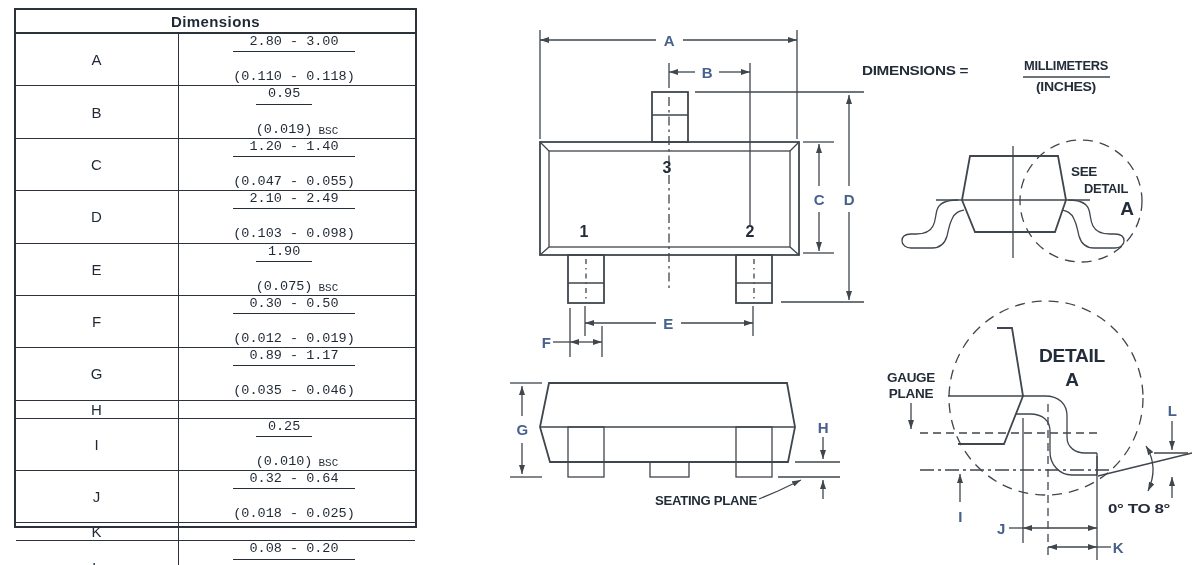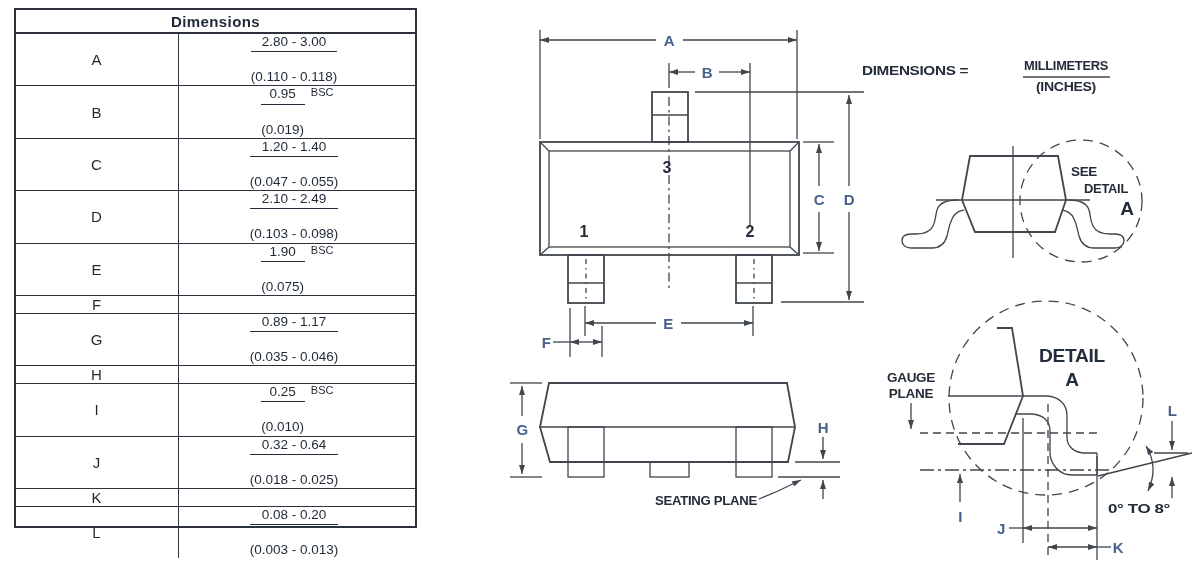--- a/index.html
+++ b/index.html
@@ -9,22 +9,22 @@
   
   #dim-table{position:absolute;left:14px;top:8px;width:403px;height:520px;
              border:2px solid #2b323b;display:flex;flex-direction:column;box-sizing:border-box;
              color:#1f2835;}
   .thead{flex:0 0 22px;border-bottom:2px solid #2b323b;display:flex;align-items:center;
          justify-content:center;font-weight:700;font-size:15px;letter-spacing:.4px;}
   .trow{flex:1 1 0;display:flex;border-bottom:1.5px solid #2b323b;}
   .trow:last-child{border-bottom:none;}
   .tc-dim{flex:0 0 162px;border-right:1.5px solid #2b323b;display:flex;align-items:center;
           justify-content:center;font-size:15px;letter-spacing:1px;}
-  .tc-val{flex:1;display:flex;align-items:flex-start;justify-content:center;gap:6px;
-          font-size:13.5px;line-height:1.2;}
+  .tc-val{flex:1;display:flex;align-items:flex-end;justify-content:center;gap:6px;
+          font-size:13.5px;line-height:1.2;font-family:Liberation Mono, monospace;}
   .frac{display:inline-block;text-align:center;}
   .mm{display:block;border-bottom:1.5px solid #242d3a;padding:0 9px 1px;}
   .inch{display:block;padding-top:17px;}
   .bsc{font-size:11px;}
 
   
   #drawing{position:absolute;left:0;top:0;}
   .ol{fill:none;stroke:#3f464d;stroke-width:1.8;stroke-linejoin:miter;}
   .tl{fill:none;stroke:#3f464d;stroke-width:1.3;}
   .cl{stroke-dasharray:9 4 2.5 4;}
@@ -91,20 +91,27 @@
       <div class="tc-val">
         <span class="frac">
             <span class="mm">1.90</span>
             <span class="inch">(0.075)</span>
           </span>
         <span class="bsc">BSC</span>
       </div>
     </div>
     <div class="trow">
       <div class="tc-dim">F</div>
+      <div class="tc-val">
+        <span class="frac">
+            <span class="mm">0.30 - 0.50</span>
+            <span class="inch">(0.012 - 0.019)</span>
+          </span>
+        <span class="bsc"></span>
+      </div>
     </div>
     <div class="trow">
       <div class="tc-dim">G</div>
       <div class="tc-val">
         <span class="frac">
             <span class="mm">0.89 - 1.17</span>
             <span class="inch">(0.035 - 0.046)</span>
           </span>
         <span class="bsc"></span>
       </div>

